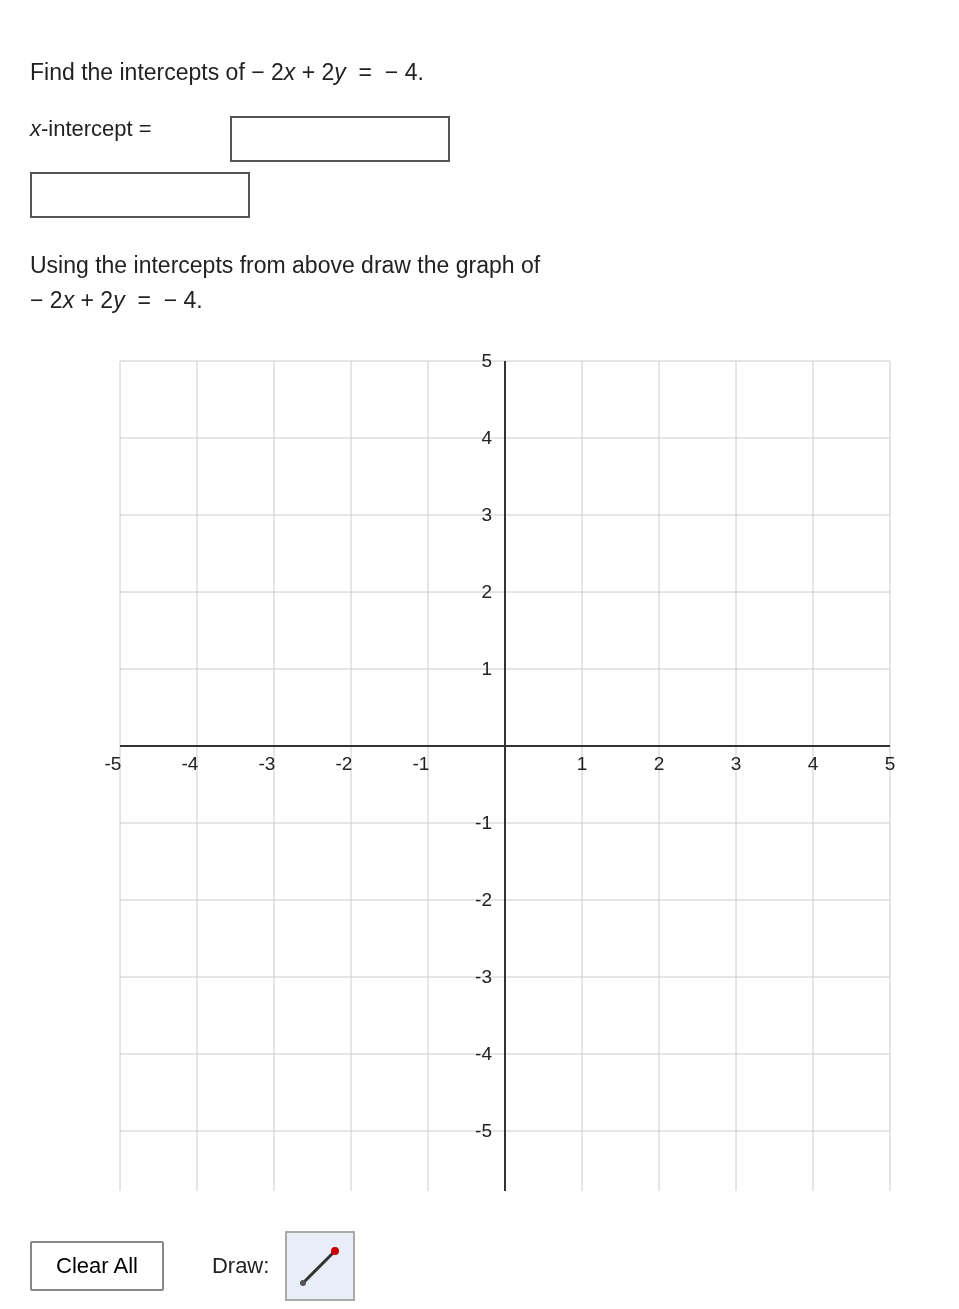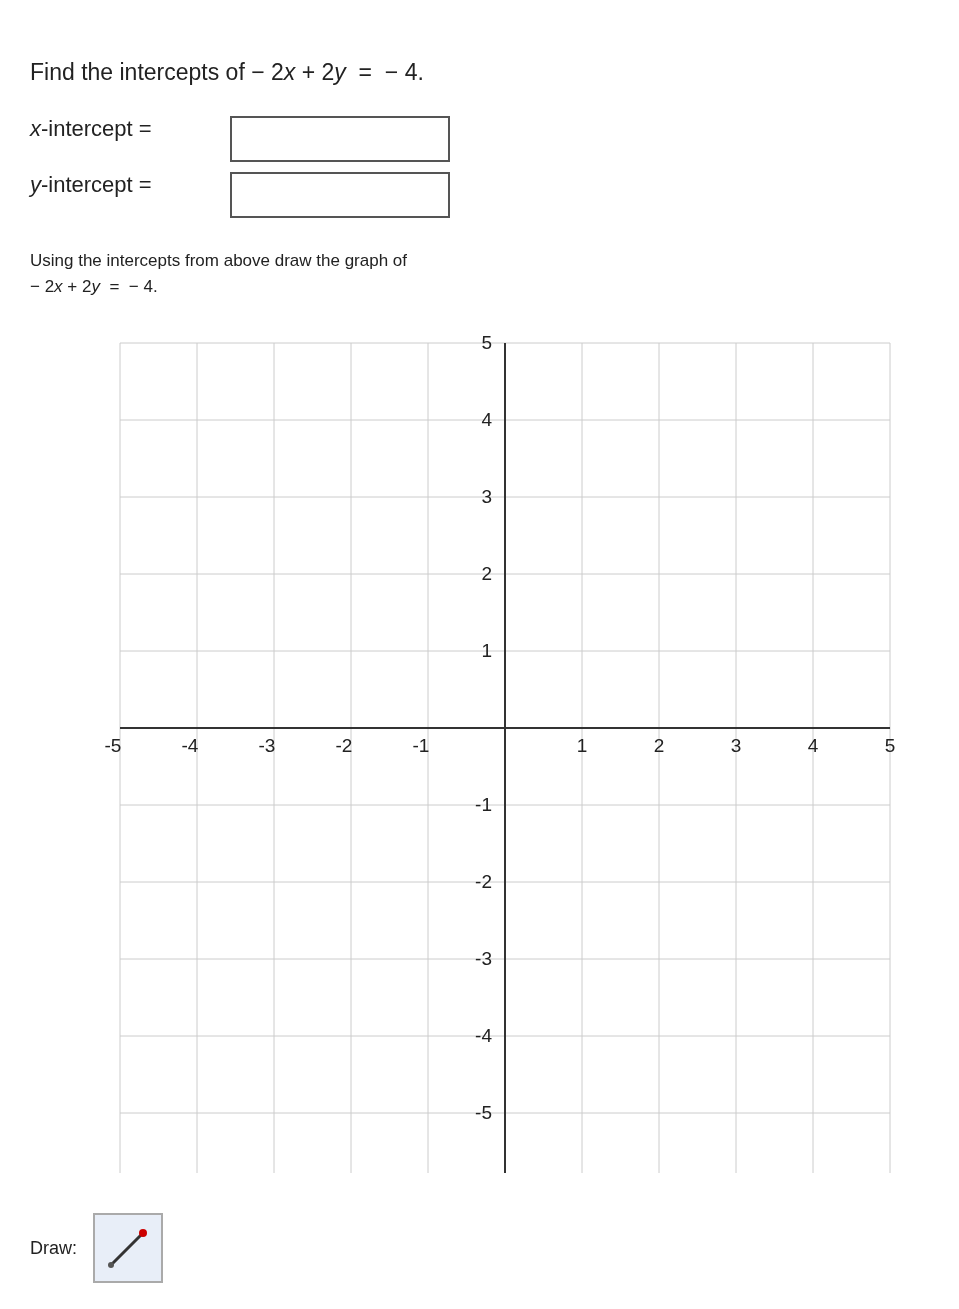--- a/index.html
+++ b/index.html
@@ -32,21 +32,21 @@
     }
     .intercept-input {
       width: 220px;
       height: 46px;
       border: 2px solid #555;
       font-size: 20px;
       padding: 4px 8px;
       outline: none;
     }
     .instruction-text {
-      font-size: 17px;
+      font-size: 23px;
       margin-bottom: 24px;
       line-height: 1.5;
     }
     .graph-area {
       position: relative;
       margin-bottom: 20px;
       margin-left: 10px;
     }
     .graph-canvas {
       display: block;
@@ -59,21 +59,22 @@
     }
     .clear-all-btn {
       border: 2px solid #888;
       background: #fff;
       font-size: 22px;
       padding: 10px 24px;
       cursor: pointer;
       border-radius: 2px;
     }
     .draw-label {
-      font-size: 18px;
+      font-size: 22px;
+      margin-left: 32px;
     }
     .draw-icon-box {
       width: 70px;
       height: 70px;
       border: 2px solid #aaa;
       background: #e8eef8;
       display: flex;
       align-items: center;
       justify-content: center;
       position: relative;
@@ -88,23 +89,20 @@
 </div>
 
 <div class="intercepts-section">
   <div class="intercept-row">
     <span class="intercept-label">
       <i>x</i>-intercept =
     </span>
     <input class="intercept-input" type="text" value="" style="">
   </div>
   <div class="intercept-row">
-    <span class="intercept-label">
-      <i>y</i>-intercept =
-    </span>
     <input class="intercept-input" type="text" value="" style="">
   </div>
 </div>
 
 <div class="instruction-text">
   Using the intercepts from above draw the graph of<br>
   − 2<i>x</i> + 2<i>y</i> &nbsp;= &nbsp;− 4.
 </div>
 
 <div class="graph-area">
@@ -182,20 +180,21 @@
 
     <text class="axis-label" x="452" y="642" text-anchor="end">-3</text>
 
     <text class="axis-label" x="452" y="719" text-anchor="end">-4</text>
 
     <text class="axis-label" x="452" y="796" text-anchor="end">-5</text>
   </svg>
 </div>
 
 <div class="bottom-controls">
+  <button class="clear-all-btn">Clear All</button>
 
   <span class="draw-label">Draw:</span>
 
   <div class="draw-icon-box">
     <svg width="58" height="58" viewBox="0 0 58 58">
 
       <line x1="12" y1="46" x2="44" y2="14" stroke="#333" stroke-width="3"></line>
       <circle cx="44" cy="14" r="4" fill="#cc0000"></circle>
       <circle cx="12" cy="46" r="3" fill="#555"></circle>
     </svg>

